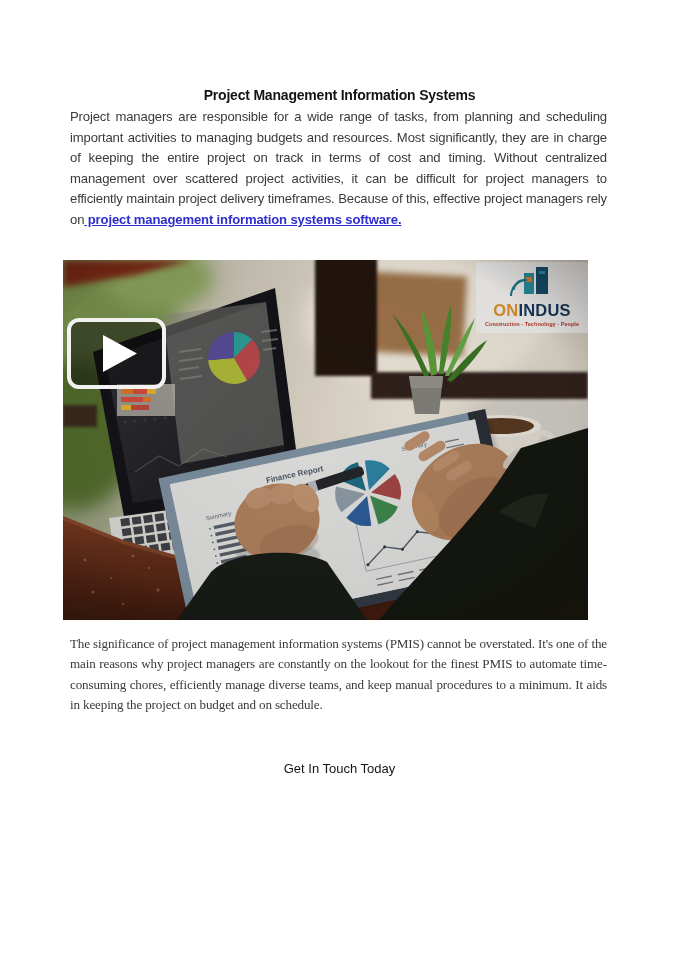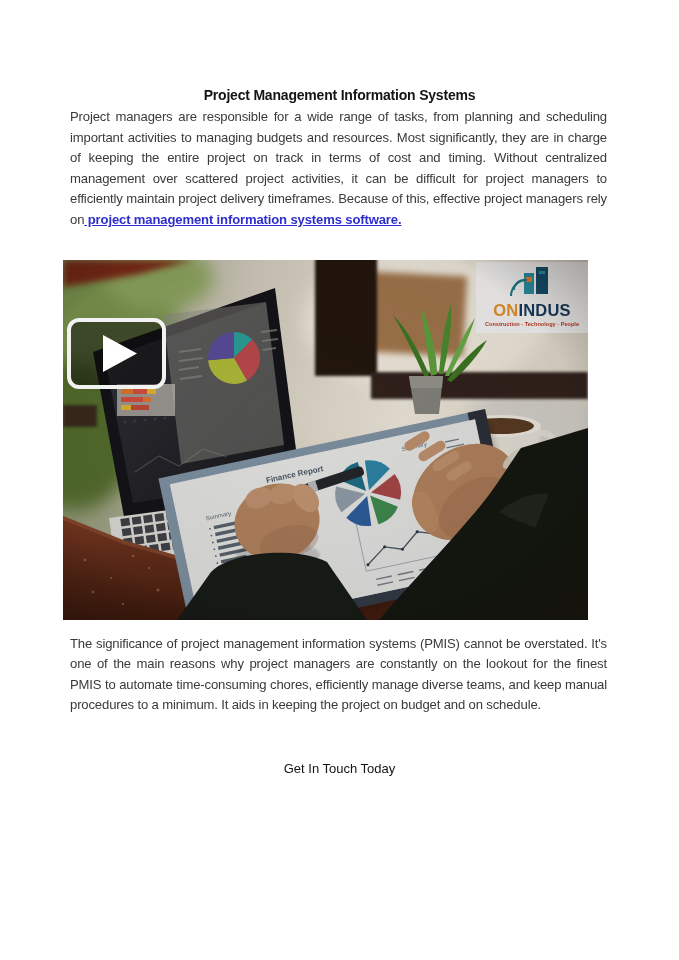--- a/index.html
+++ b/index.html
@@ -9,21 +9,21 @@
   }
   .title{
     margin:0;padding-top:87px;text-align:center;
     font-size:14px;font-weight:bold;color:#141414;letter-spacing:-0.2px;
   }
   .para{
     margin:4px 72px 0 70px;
     font-size:13.1px;line-height:20.6px;text-align:justify;color:#3a3a3a;
     letter-spacing:-0.15px;
   }
-  .para.second{margin-top:14px;}
+  .para.second{margin-top:14px;font-family:Liberation Serif, serif;}
   a.body-link{color:#2e2ecc;font-weight:bold;text-decoration:underline;}
   .video-wrap{
     position:relative;margin:29px 0 0 63px;width:525px;height:360px;
     cursor:pointer;
   }
   .video-wrap svg{display:block;}
   .contact{ text-align:center; }
   .contact-heading{margin:45px 0 0 0;font-size:13px;font-weight:normal;color:#141414;}
   .contact-phone{margin:17px 0 0 0;font-size:13px;font-weight:normal;color:#141414;}
   .contact-email{margin:6px 0 0 0;font-size:13px;}

